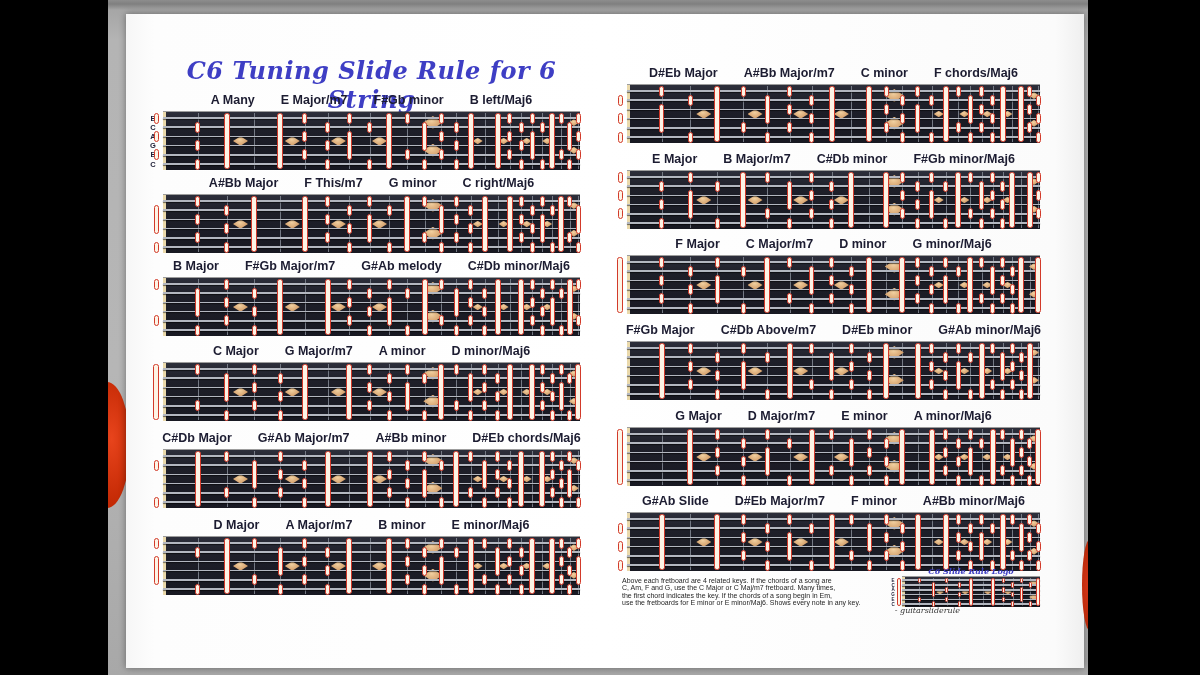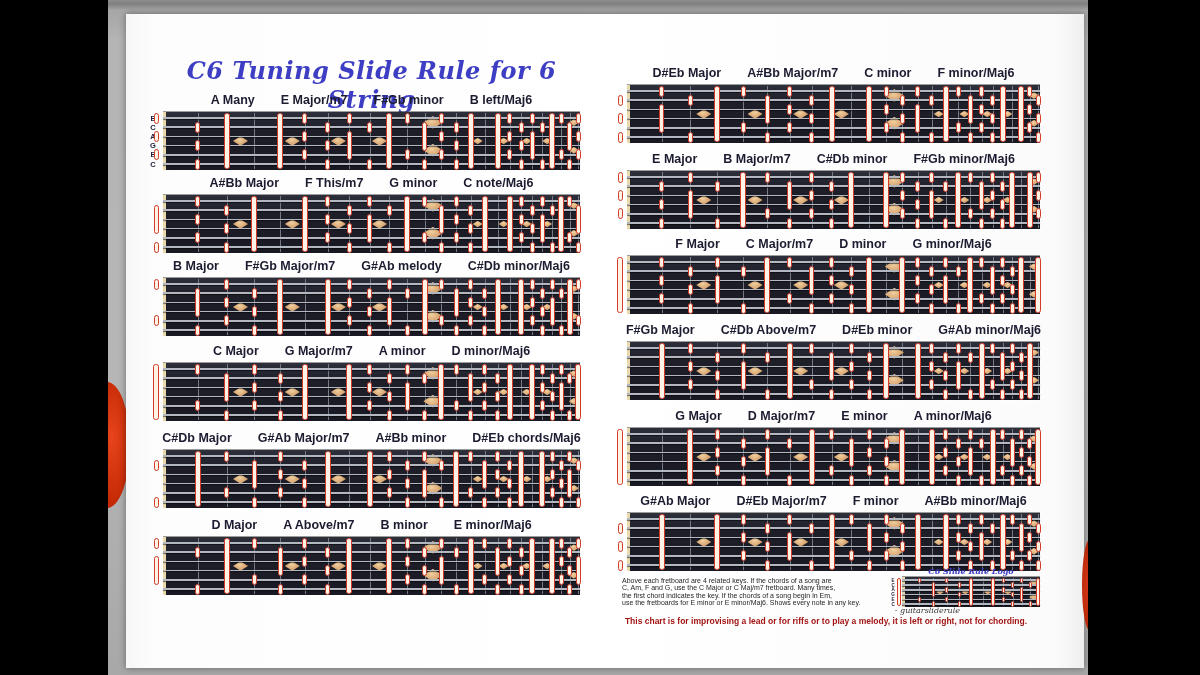--- a/index.html
+++ b/index.html
@@ -163,21 +163,21 @@
           <div class="marker" style="left: 404.4px; top: 9.7px; width: 5px; height: 29.4px; border-width: 1.5px;"></div>
           <div class="marker" style="left: 404.4px; top: 46.5px; width: 5px; height: 11px; border-width: 1.5px;"></div>
           <div class="marker" style="left: 412.5px; top: 0.5px; width: 5px; height: 11px; border-width: 1.5px;"></div>
           <div class="marker" style="left: 412.5px; top: 18.9px; width: 5px; height: 11px; border-width: 1.5px;"></div>
           <div class="marker" style="left: 412.5px; top: 37.3px; width: 5px; height: 11px; border-width: 1.5px;"></div>
         </div>
         <div class="chord-labels" style="left: 37px; top: 162px; width: 417px;">
           <span>A#Bb Major</span>
           <span>F This/m7</span>
           <span>G minor</span>
-          <span>C note/Maj6</span>
+          <span>C right/Maj6</span>
         </div>
         <div class="board" style="width: 417px; height: 58px; left: 37px; top: 181px;">
           <div class="nut"></div>
           <div class="fret" style="left: 34.8px;"></div>
           <div class="fret" style="left: 63.8px;"></div>
           <div class="fret" style="left: 91.2px;"></div>
           <div class="fret" style="left: 117.1px;"></div>
           <div class="fret" style="left: 141.5px;"></div>
           <div class="fret" style="left: 164.5px;"></div>
           <div class="fret" style="left: 186.3px;"></div>
@@ -556,21 +556,21 @@
           <div class="marker" style="left: 395.7px; top: 9.7px; width: 5px; height: 11px; border-width: 1.5px;"></div>
           <div class="marker" style="left: 395.7px; top: 28.1px; width: 5px; height: 11px; border-width: 1.5px;"></div>
           <div class="marker" style="left: 395.7px; top: 46.5px; width: 5px; height: 11px; border-width: 1.5px;"></div>
           <div class="marker" style="left: 404.4px; top: 0.5px; width: 5px; height: 11px; border-width: 1.5px;"></div>
           <div class="marker" style="left: 404.4px; top: 18.9px; width: 5px; height: 29.4px; border-width: 1.5px;"></div>
           <div class="marker" style="left: 412.5px; top: 9.7px; width: 5px; height: 11px; border-width: 1.5px;"></div>
           <div class="marker" style="left: 412.5px; top: 46.5px; width: 5px; height: 11px; border-width: 1.5px;"></div>
         </div>
         <div class="chord-labels" style="left: 37px; top: 504px; width: 417px;">
           <span>D Major</span>
-          <span>A Above/m7</span>
+          <span>A Major/m7</span>
           <span>B minor</span>
           <span>E minor/Maj6</span>
         </div>
         <div class="board" style="width: 417px; height: 58px; left: 37px; top: 523px;">
           <div class="nut"></div>
           <div class="fret" style="left: 34.8px;"></div>
           <div class="fret" style="left: 63.8px;"></div>
           <div class="fret" style="left: 91.2px;"></div>
           <div class="fret" style="left: 117.1px;"></div>
           <div class="fret" style="left: 141.5px;"></div>
@@ -659,21 +659,21 @@
           <div class="marker" style="left: 404.4px; top: 46.5px; width: 5px; height: 11px; border-width: 1.5px;"></div>
           <div class="marker" style="left: 412.5px; top: 0.5px; width: 5px; height: 11px; border-width: 1.5px;"></div>
           <div class="marker" style="left: 412.5px; top: 18.9px; width: 5px; height: 29.4px; border-width: 1.5px;"></div>
         </div>
       </div>
     <div id="col-right">
         <div class="chord-labels" style="left: 501px; top: 52px; width: 413px;">
           <span>D#Eb Major</span>
           <span>A#Bb Major/m7</span>
           <span>C minor</span>
-          <span>F minor/Maj6</span>
+          <span>F chords/Maj6</span>
         </div>
         <div class="board" style="width: 413px; height: 58px; left: 501px; top: 71px;">
           <div class="nut"></div>
           <div class="fret" style="left: 34.5px;"></div>
           <div class="fret" style="left: 63.2px;"></div>
           <div class="fret" style="left: 90.3px;"></div>
           <div class="fret" style="left: 116px;"></div>
           <div class="fret" style="left: 140.1px;"></div>
           <div class="fret" style="left: 162.9px;"></div>
           <div class="fret" style="left: 184.5px;"></div>
@@ -1149,21 +1149,21 @@
           <div class="marker" style="left: 382.8px; top: 46.5px; width: 5px; height: 11px; border-width: 1.5px;"></div>
           <div class="marker" style="left: 391.9px; top: 0.5px; width: 5px; height: 11px; border-width: 1.5px;"></div>
           <div class="marker" style="left: 391.9px; top: 18.9px; width: 5px; height: 11px; border-width: 1.5px;"></div>
           <div class="marker" style="left: 391.9px; top: 37.3px; width: 5px; height: 11px; border-width: 1.5px;"></div>
           <div class="marker" style="left: 400.4px; top: 9.7px; width: 5px; height: 11px; border-width: 1.5px;"></div>
           <div class="marker" style="left: 400.4px; top: 28.1px; width: 5px; height: 11px; border-width: 1.5px;"></div>
           <div class="marker" style="left: 400.4px; top: 46.5px; width: 5px; height: 11px; border-width: 1.5px;"></div>
           <div class="marker" style="left: 408px; top: 1px; width: 6px; height: 56px; border-width: 1.5px;"></div>
         </div>
         <div class="chord-labels" style="left: 501px; top: 480px; width: 413px;">
-          <span>G#Ab Major</span>
+          <span>G#Ab Slide</span>
           <span>D#Eb Major/m7</span>
           <span>F minor</span>
           <span>A#Bb minor/Maj6</span>
         </div>
         <div class="board" style="width: 413px; height: 58px; left: 501px; top: 499px;">
           <div class="nut"></div>
           <div class="fret" style="left: 34.5px;"></div>
           <div class="fret" style="left: 63.2px;"></div>
           <div class="fret" style="left: 90.3px;"></div>
           <div class="fret" style="left: 116px;"></div>
@@ -1319,19 +1319,18 @@
         </div>
         <div class="string-labels" style="position: absolute; left: 763px; top: 563px;">
           <div style="position: absolute; top: 0.7px; width: 8px; text-align: center; font: bold 4.5px &quot;Liberation Sans&quot;, sans-serif; color: rgb(34, 34, 58);">E</div>
           <div style="position: absolute; top: 5.5px; width: 8px; text-align: center; font: bold 4.5px &quot;Liberation Sans&quot;, sans-serif; color: rgb(34, 34, 58);">C</div>
           <div style="position: absolute; top: 10.3px; width: 8px; text-align: center; font: bold 4.5px &quot;Liberation Sans&quot;, sans-serif; color: rgb(34, 34, 58);">A</div>
           <div style="position: absolute; top: 15.1px; width: 8px; text-align: center; font: bold 4.5px &quot;Liberation Sans&quot;, sans-serif; color: rgb(34, 34, 58);">G</div>
           <div style="position: absolute; top: 19.9px; width: 8px; text-align: center; font: bold 4.5px &quot;Liberation Sans&quot;, sans-serif; color: rgb(34, 34, 58);">E</div>
           <div style="position: absolute; top: 24.7px; width: 8px; text-align: center; font: bold 4.5px &quot;Liberation Sans&quot;, sans-serif; color: rgb(34, 34, 58);">C</div>
         </div>
       </div>
-    <div class="red-note">This chart is for improvising a lead or for riffs or to play a melody, it is left or right, not for chording.</div>
   </div>
 
   <div class="red-blob right"></div>
   <div class="black-panel left"></div>
   <div class="black-panel right"></div>
 </div>
 
 </body></html>

